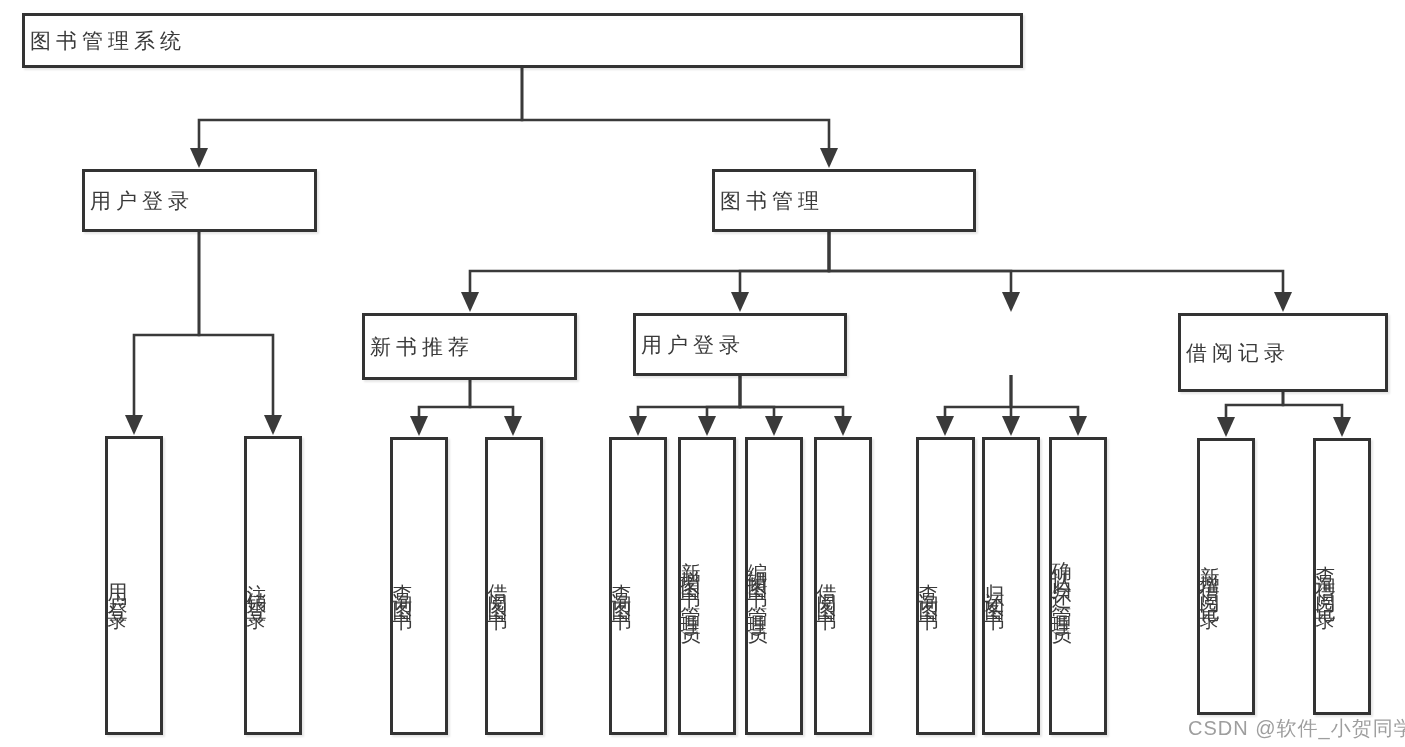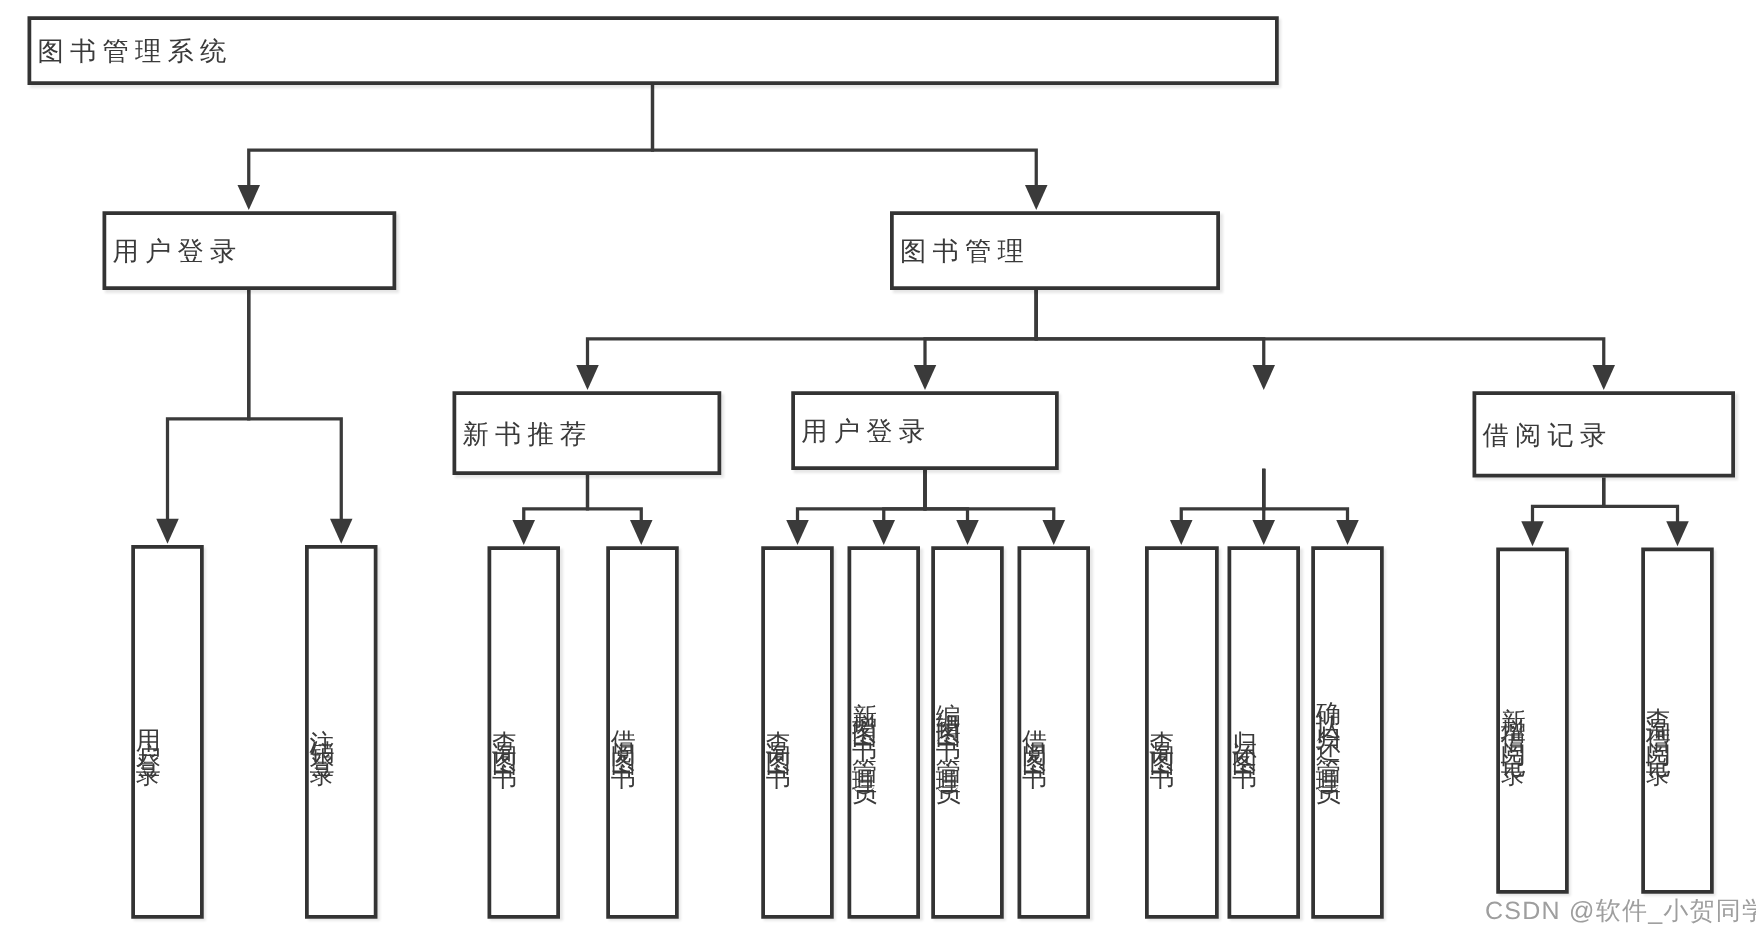--- a/index.html
+++ b/index.html
@@ -117,21 +117,21 @@
   <div class="box h" style="left:712px;top:169px;width:264px;height:63px">
     <span>图书管理</span>
   </div>
 
   <div class="box h" style="left:362px;top:313px;width:215px;height:67px">
     <span>新书推荐</span>
   </div>
   <div class="box h" style="left:633px;top:313px;width:214px;height:63px">
     <span>用户登录</span>
   </div>
-  <div class="box h" style="left:1178px;top:313px;width:210px;height:69px">
+  <div class="box h" style="left:1178px;top:313px;width:210px;height:79px">
     <span>借阅记录</span>
   </div>
 
   <div class="box v" style="left:105px;top:436px;width:58px;height:299px">
     <span>用户登录</span>
   </div>
   <div class="box v" style="left:244px;top:436px;width:58px;height:299px">
     <span>注销登录</span>
   </div>
 

